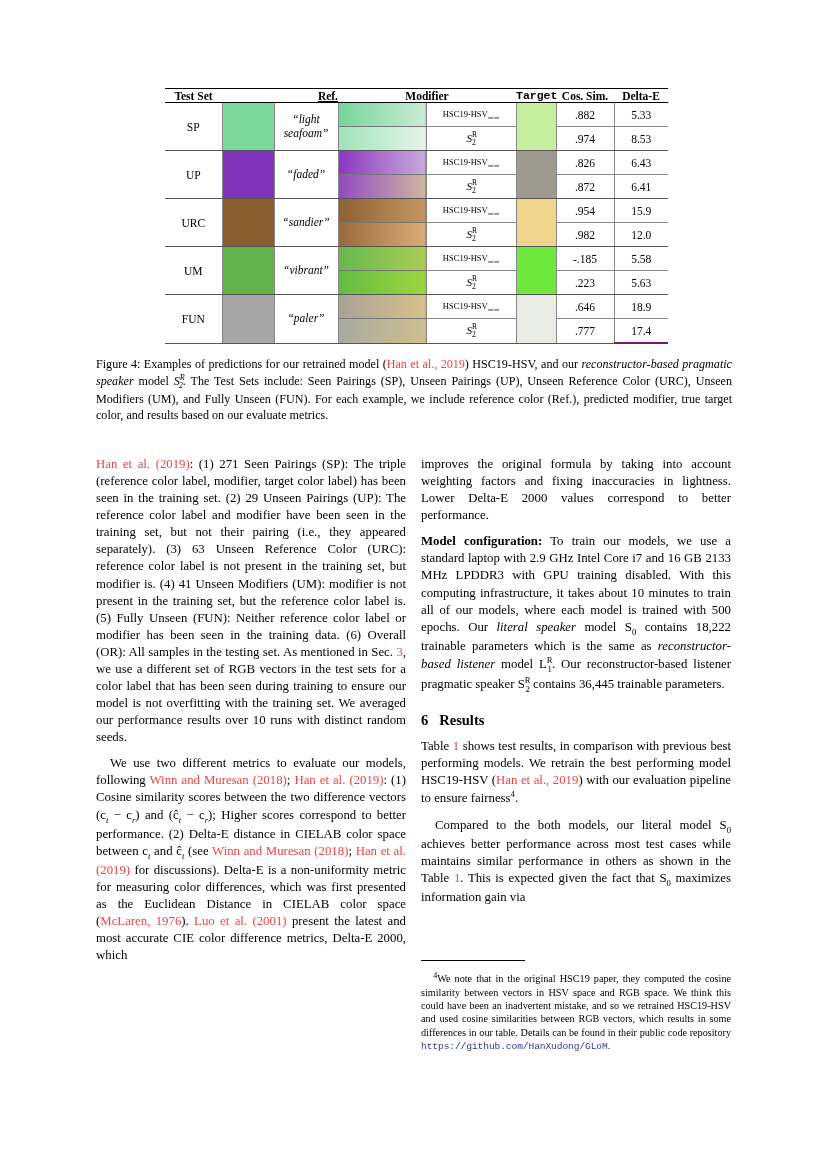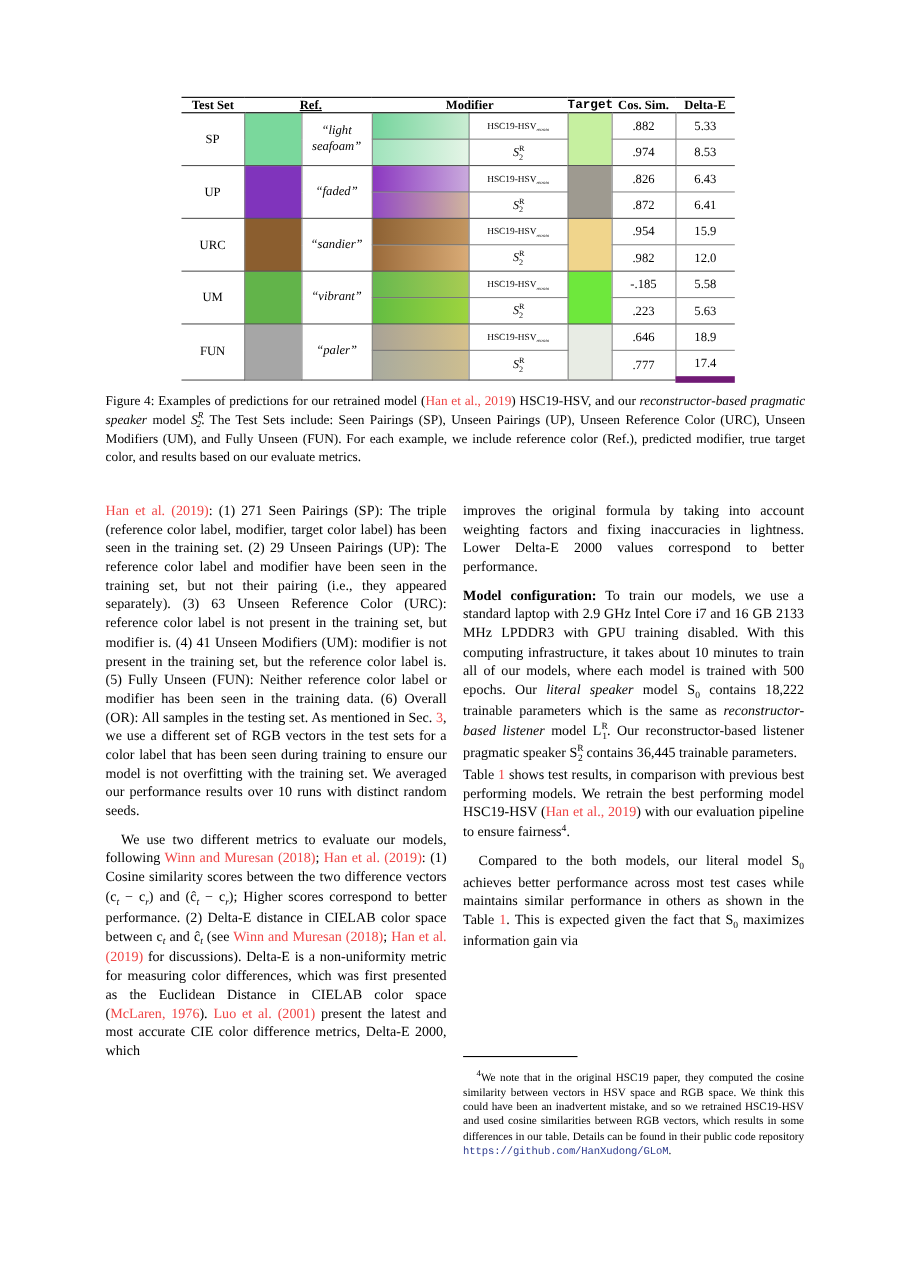--- a/index.html
+++ b/index.html
@@ -41,21 +41,21 @@
     vertical-align: middle;
   }
   .hdr-row th {
     font-weight: bold;
     font-size: 11.5px;
     text-align: center;
     padding: 3px 0 4px 0;
     border-bottom: 1.6px solid #000;
     border-top: 1.6px solid #000;
   }
-  .hdr-row th.l { text-align: center; padding-left: 5px; text-decoration: underline; }
+  .hdr-row th.l { text-align: right; padding-left: 5px; text-decoration: underline; }
   .hdr-row th.r { text-align: left; padding-right: 5px; font-family: Liberation Mono, monospace; }
   .cell-num {
     text-align: center;
     font-size: 11.5px;
     border-right: 1px solid #888;
     border-bottom: 1px solid #888;
     height: 23px;
   }
   .cell-num.last { border-right: none; }
   .testset {
@@ -256,21 +256,21 @@
             <td class="grad" style="background:linear-gradient(to right,#a8a296,#d6c18a);"></td>
             <td class="modname">HSC19-HSV<span class="sub-it"><sub>retrain</sub></span></td>
             <td class="swatch-tgt" rowspan="2" style="background:#e8ece4;"></td>
             <td class="cell-num">.646</td>
             <td class="cell-num last">18.9</td>
           </tr>
           <tr>
             <td class="grad b2" style="background:linear-gradient(to right,#a8aa9e,#cdbe90);"></td>
             <td class="modname" style="border-bottom:1px solid #555;font-size:11px;"><span class="it">S</span><sup>R</sup><sub style="margin-left:-5px">2</sub></td>
             <td class="cell-num" style="border-bottom:1px solid #555;">.777</td>
-            <td class="cell-num last" style="border-bottom:6px solid #701a75;">17.4</td>
+            <td class="cell-num last" style="border-bottom:2px solid #701a75;">17.4</td>
           </tr>
         </tbody>
       <tbody>
           <tr>
         <td class="tbl-bottom" colspan="8"></td>
       </tr>
     </tbody>
       </table>
   </div>
 
@@ -282,20 +282,21 @@
     <p><span class="cite">Han et al.</span> <span class="cite">(2019)</span><span>: (1) 271 Seen Pairings (SP): The triple (reference color label, modifier, target color label) has been seen in the training set. (2) 29 Unseen Pairings (UP): The reference color label and modifier have been seen in the training set, but not their pairing (i.e., they appeared separately). (3) 63 Unseen Reference Color (URC): reference color label is not present in the training set, but modifier is. (4) 41 Unseen Modifiers (UM): modifier is not present in the training set, but the reference color label is. (5) Fully Unseen (FUN): Neither reference color label or modifier has been seen in the training data. (6) Overall (OR): All samples in the testing set. As mentioned in Sec. </span><span class="cite">3</span><span>, we use a different set of RGB vectors in the test sets for a color label that has been seen during training to ensure our model is not overfitting with the training set. We averaged our performance results over 10 runs with distinct random seeds.</span></p>
 
     <p class="ind"><span>We use two different metrics to evaluate our models, following </span><span class="cite">Winn and Muresan (2018)</span><span>; </span><span class="cite">Han et al. (2019)</span><span>: (1) Cosine similarity scores between the two difference vectors (c</span><sub class="it">t</sub><span> − c</span><sub class="it">r</sub><span>) and (ĉ</span><sub class="it">t</sub><span> − c</span><sub class="it">r</sub><span>); Higher scores correspond to better performance. (2) Delta-E distance in CIELAB color space between c</span><sub class="it">t</sub><span> and ĉ</span><sub class="it">t</sub><span> (see </span><span class="cite">Winn and Muresan (2018)</span><span>; </span><span class="cite">Han et al. (2019)</span><span> for discussions). Delta-E is a non-uniformity metric for measuring color differences, which was first presented as the Euclidean Distance in CIELAB color space (</span><span class="cite">McLaren, 1976</span><span>). </span><span class="cite">Luo et al. (2001)</span><span> present the latest and most accurate CIE color difference metrics, Delta-E 2000, which</span></p>
   </div>
 
   <div class="col right">
     <p>improves the original formula by taking into account weighting factors and fixing inaccuracies in lightness. Lower Delta-E 2000 values correspond to better performance.</p>
 
     <p class="gap"><span class="bold">Model configuration:</span><span> To train our models, we use a standard laptop with 2.9 GHz Intel Core i7 and 16 GB 2133 MHz LPDDR3 with GPU training disabled. With this computing infrastructure, it takes about 10 minutes to train all of our models, where each model is trained with 500 epochs. Our </span><span class="it">literal speaker</span><span> model S</span><sub>0</sub><span> contains 18,222 trainable parameters which is the same as </span><span class="it">reconstructor-based listener</span><span> model L</span><sup>R</sup><sub style="margin-left:-5px">1</sub><span>. Our reconstructor-based listener pragmatic speaker S</span><sup>R</sup><sub style="margin-left:-5px">2</sub><span> contains 36,445 trainable parameters.</span></p>
 
+    <h2 class="sec"><span class="num">6</span><span>Results</span></h2>
 
     <p><span>Table </span><span class="cite">1</span><span> shows test results, in comparison with previous best performing models. We retrain the best performing model HSC19-HSV (</span><span class="cite">Han et al., 2019</span><span>) with our evaluation pipeline to ensure fairness</span><sup>4</sup><span>.</span></p>
 
     <p class="ind"><span>Compared to the both models, our literal model S</span><sub>0</sub><span> achieves better performance across most test cases while maintains similar performance in others as shown in the Table </span><span class="cite">1</span><span>. This is expected given the fact that S</span><sub>0</sub><span> maximizes information gain via</span></p>
   </div>
 
   <div class="footnote">
     <div class="fn-rule"></div>
     <p>&nbsp;&nbsp;&nbsp;<span class="fn-mark">4</span><span>We note that in the original HSC19 paper, they computed the cosine similarity between vectors in HSV space and RGB space. We think this could have been an inadvertent mistake, and so we retrained HSC19-HSV and used cosine similarities between RGB vectors, which results in some differences in our table. Details can be found in their public code repository </span><span class="mono">https://github.com/HanXudong/GLoM</span><span>.</span></p>
   </div>

